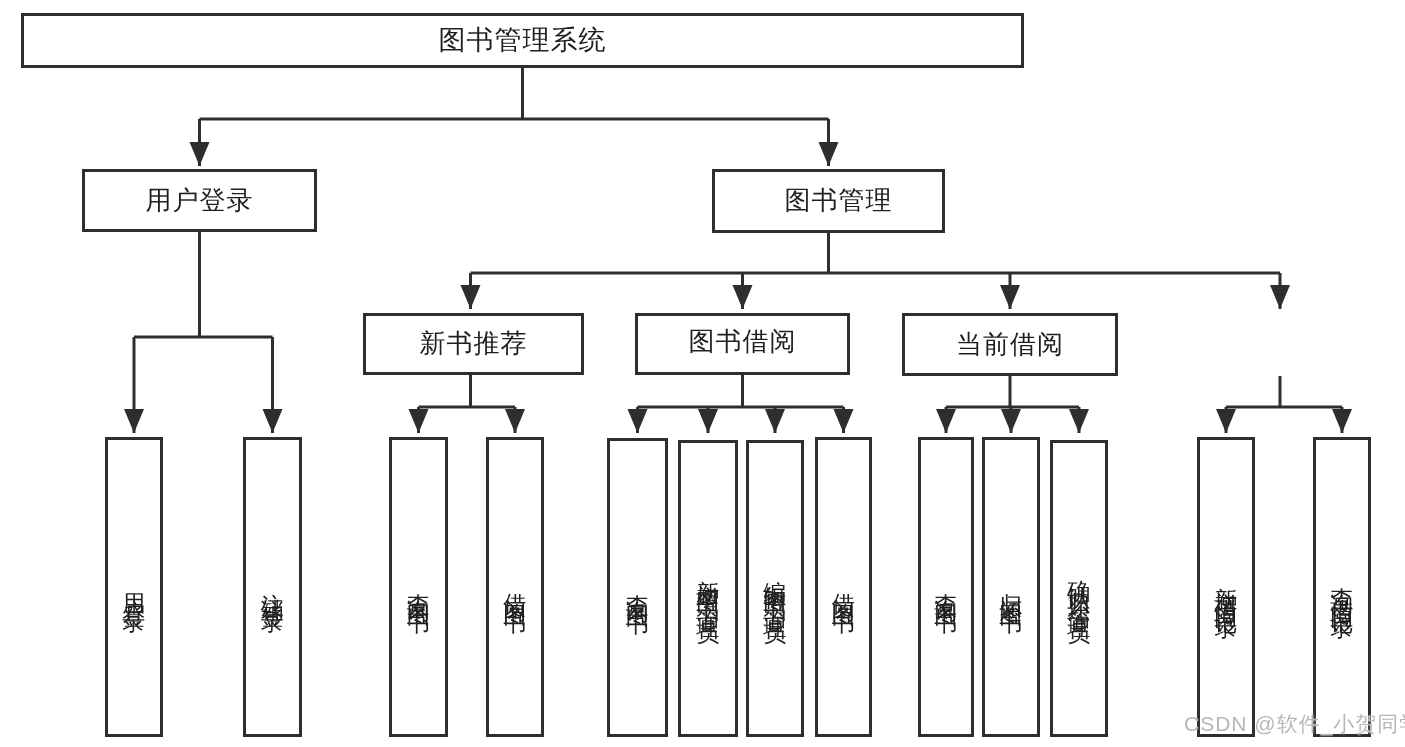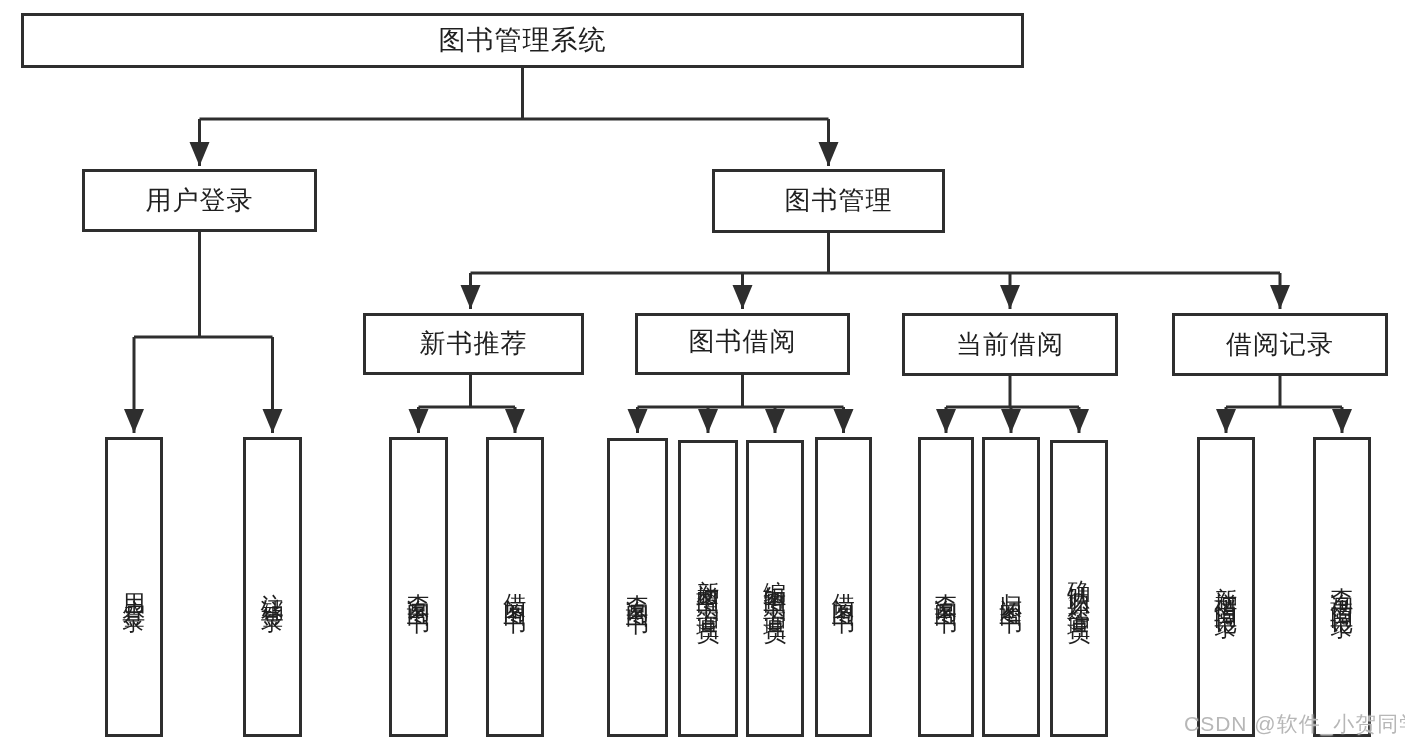--- a/index.html
+++ b/index.html
@@ -104,21 +104,20 @@
   </svg>
 
   <div class="node h-node root-node" style="left:21px; top:13px; width:1003px; height:55px;">图书管理系统</div>
 
   <div class="node h-node" style="left:82px; top:169px; width:235px; height:63px;">用户登录</div>
   <div class="node h-node" style="left:712px; top:169px; width:233px; height:64px;padding-left:20px;">图书管理</div>
 
   <div class="node h-node" style="left:363px; top:313px; width:221px; height:62px;">新书推荐</div>
   <div class="node h-node" style="left:635px; top:313px; width:215px; height:62px;font-family:Liberation Mono, monospace;">图书借阅</div>
   <div class="node h-node" style="left:902px; top:313px; width:216px; height:63px;">当前借阅</div>
-  <div class="node h-node" style="left:1172px; top:313px; width:216px; height:63px;">借阅记录</div>
 
   <div class="node v-node" style="left:105px; top:437px; width:58px; height:300px;">用户登录</div>
   <div class="node v-node" style="left:243px; top:437px; width:59px; height:300px;">注销登录</div>
 
   <div class="node v-node" style="left:389px; top:437px; width:59px; height:300px;">查询图书</div>
   <div class="node v-node" style="left:486px; top:437px; width:58px; height:300px;">借阅图书</div>
 
   <div class="node v-node" style="left:607px; top:438px; width:61px; height:299px;">查询图书</div>
   <div class="node v-node" style="left:678px; top:440px; width:60px; height:297px;">新增图书（管理员）</div>
   <div class="node v-node" style="left:746px; top:440px; width:58px; height:297px;">编辑图书（管理员）</div>

